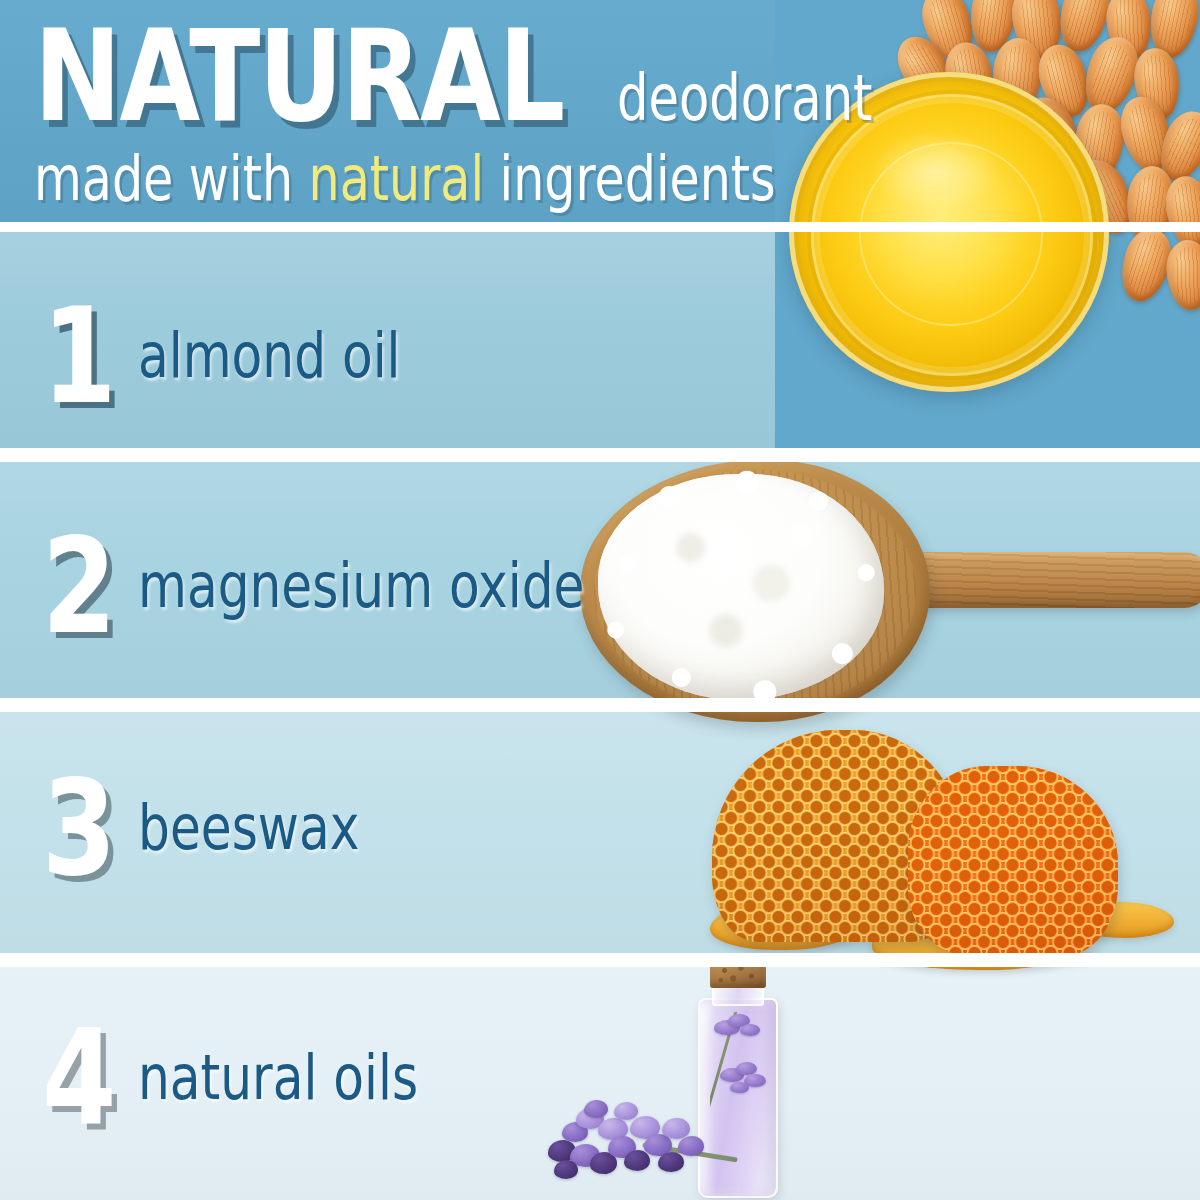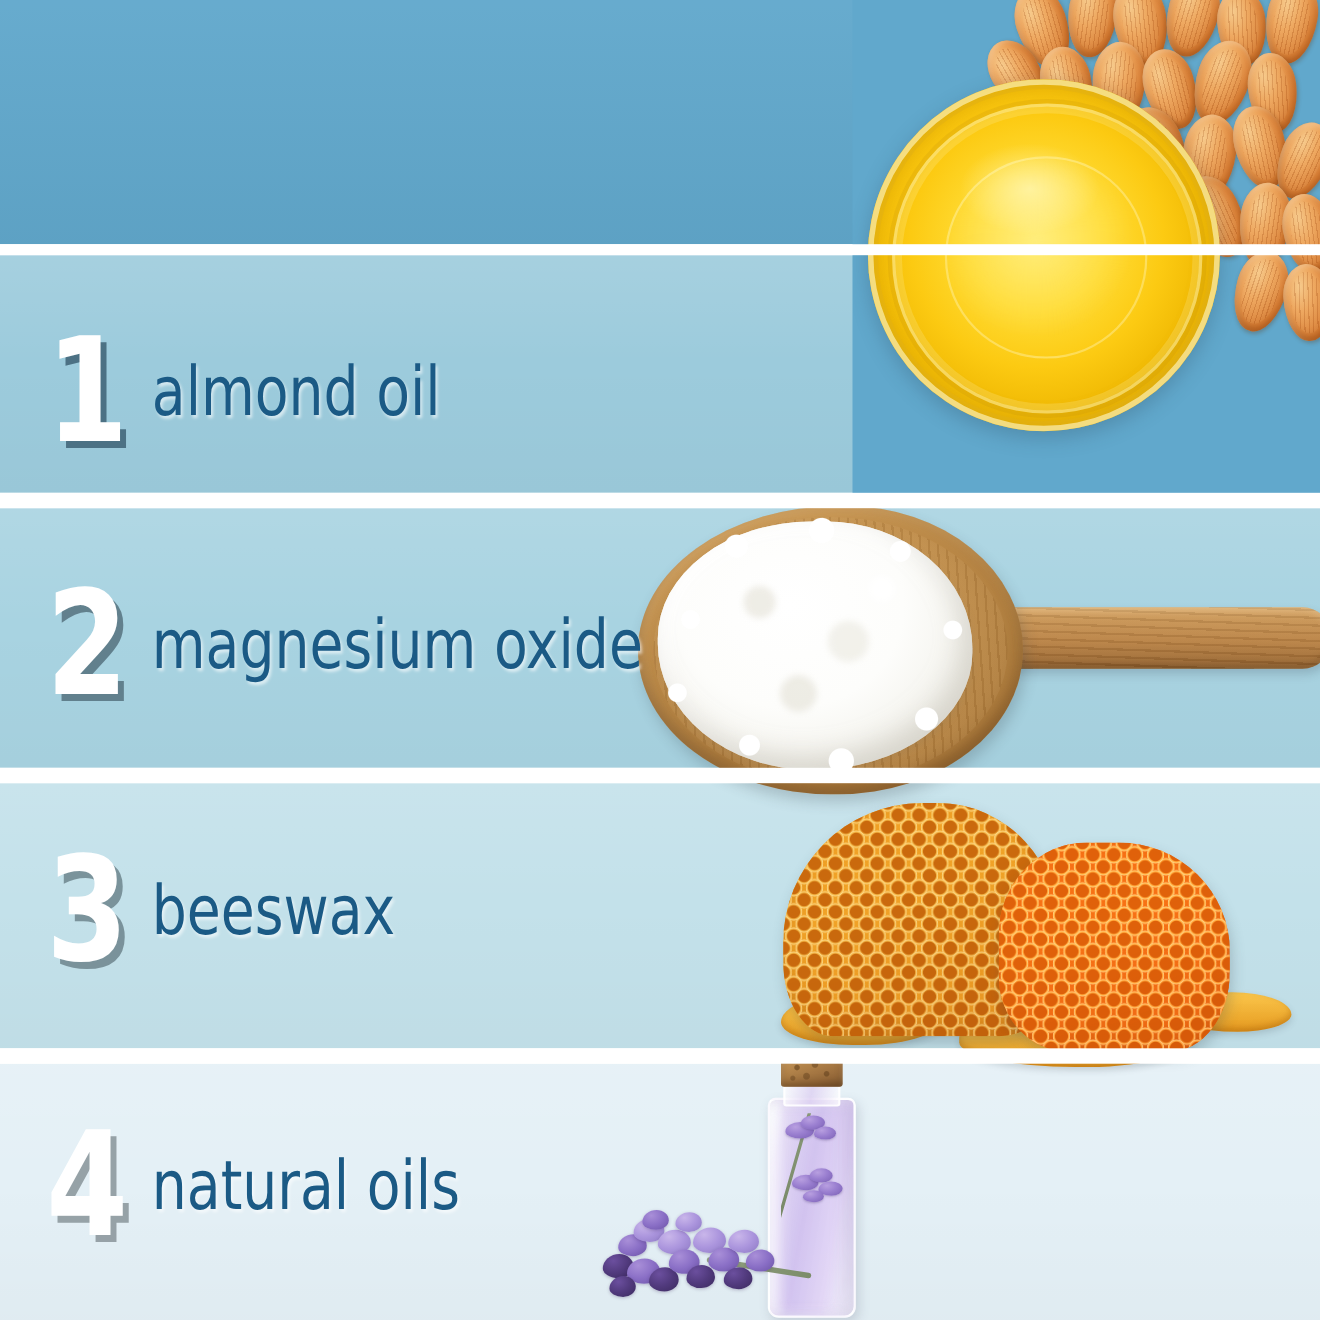--- a/index.html
+++ b/index.html
@@ -436,20 +436,26 @@
       <div class="bloom mid" style="left:38px;top:12px;width:24px;height:18px;"></div>
       <div class="bloom lite" style="left:68px;top:14px;width:24px;height:18px;"></div>
     </div>
   </div>
 
   <div class="gap" id="gap-0"></div>
   <div class="gap" id="gap-1"></div>
   <div class="gap" id="gap-2"></div>
   <div class="gap" id="gap-3"></div>
 
+  <div id="header-text">
+    <div class="title-line">
+      <span id="title-main">NATURAL</span><span id="title-sub">deodorant</span>
+    </div>
+    <div id="tagline"><span>made with </span><span class="hl">natural</span><span> ingredients</span></div>
+  </div>
 
   <div class="row" id="row-1">
     <span class="row-num">1</span>
     <span class="row-label">almond oil</span>
   </div>
 
   <div class="row" id="row-2">
     <span class="row-num">2</span>
     <span class="row-label">magnesium oxide</span>
   </div>

